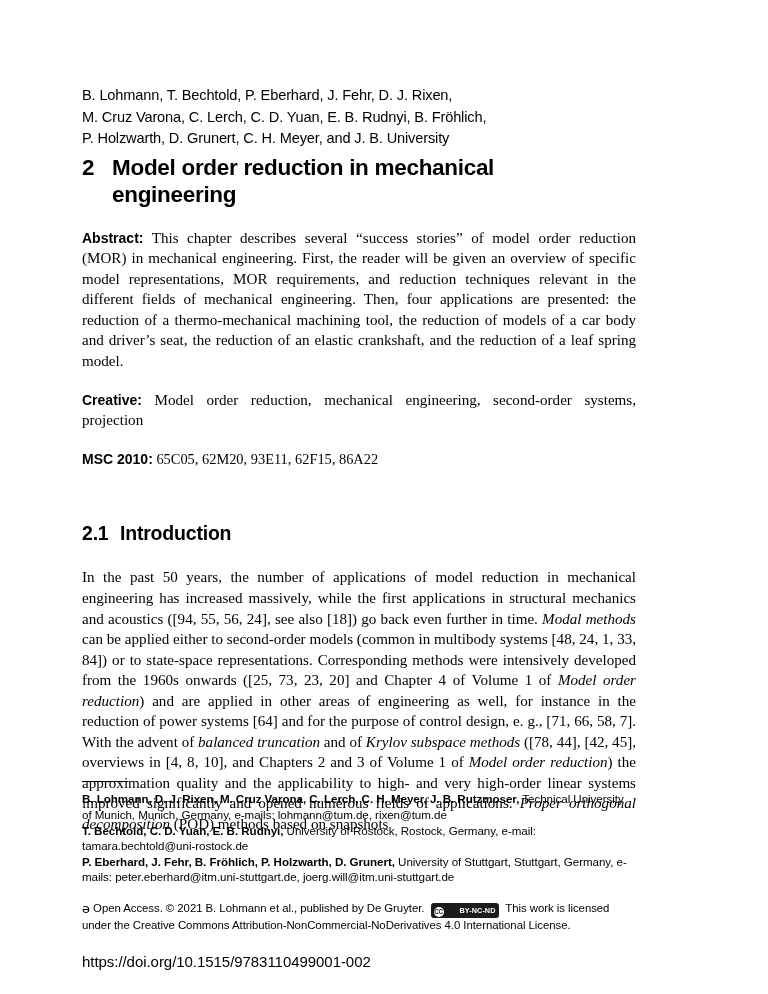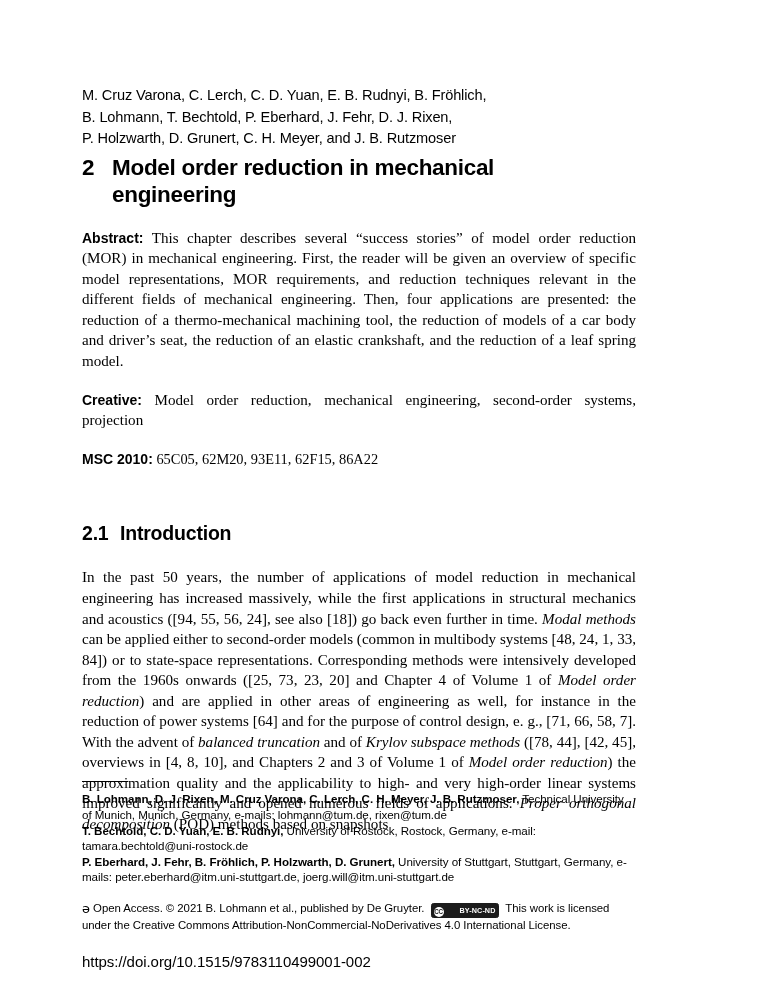--- a/index.html
+++ b/index.html
@@ -166,23 +166,23 @@
     font-size: 15px;
     letter-spacing: -0.05px;
   }
 </style>
 </head>
 <body>
 
 <div class="page">
 
   <div class="authors">
+    <div class="aline">B. Lohmann, T. Bechtold, P. Eberhard, J. Fehr, D. J. Rixen,</div>
     <div class="aline">M. Cruz Varona, C. Lerch, C. D. Yuan, E. B. Rudnyi, B. Fröhlich,</div>
-    <div class="aline">B. Lohmann, T. Bechtold, P. Eberhard, J. Fehr, D. J. Rixen,</div>
-    <div class="aline">P. Holzwarth, D. Grunert, C. H. Meyer, and J. B. Rutzmoser</div>
+    <div class="aline">P. Holzwarth, D. Grunert, C. H. Meyer, and J. B. University</div>
   </div>
 
   <h1 class="chapter-title">
     <span class="chapter-num">2</span>
     <span class="chapter-name">Model order reduction in mechanical engineering</span>
   </h1>
 
   <p class="meta-para">
     <span class="lbl">Abstract:</span><span> This chapter describes several “success stories” of model order reduction (MOR) in mechanical engineering. First, the reader will be given an overview of specific model representations, MOR requirements, and reduction techniques relevant in the different fields of mechanical engineering. Then, four applications are presented: the reduction of a thermo-mechanical machining tool, the reduction of models of a car body and driver’s seat, the reduction of an elastic crankshaft, and the reduction of a leaf spring model.</span>
   </p>

